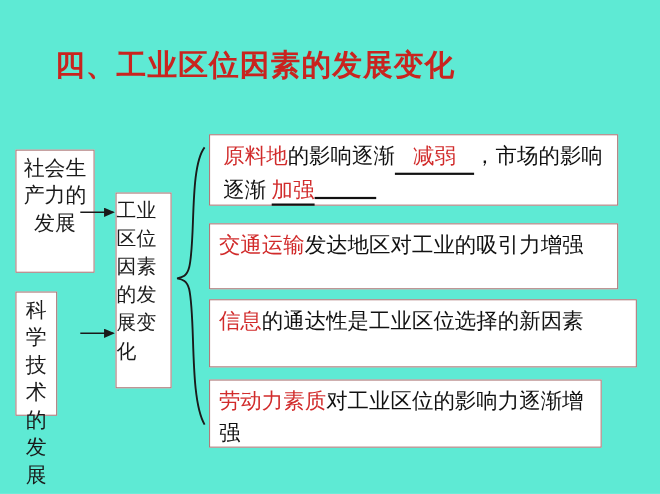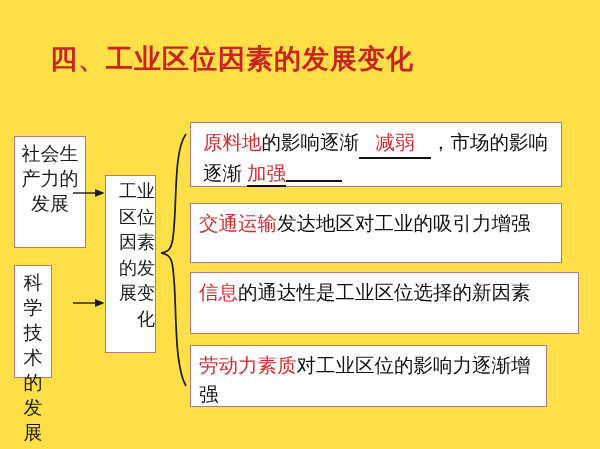--- a/index.html
+++ b/index.html
@@ -4,21 +4,21 @@
 <style>
   html, body {
     margin: 0;
     padding: 0;
     background: #ffffff;
   }
   #slide {
     position: relative;
     width: 600px;
     height: 449px;
-    background: #fde047;
+    background: #5eead4;
     overflow: hidden;
     font-family: "Liberation Serif", "DejaVu Serif", serif;
   }
 
   
   #title {
     position: absolute;
     left: 50px;
     top: 41px;
     font-size: 27px;
@@ -48,21 +48,21 @@
   }
   #left-box-1 { left: 14px;  top: 136px; width: 72px;  height: 112px; }
   #left-box-2 { left: 14px;  top: 265px; width: 38px;  height: 113px; }
 
   
   #mid-box {
     left: 105px; top: 175px; width: 51px; height: 178px;
     color: #1a1a1a;
     font-size: 18px;
     line-height: 25.5px;
-    text-align: right;
+    text-align: left;
     padding-top: 3px;
     font-family: "Liberation Serif", "DejaVu Serif", serif;
   }
 
   
   .rbox {
     font-size: 19.5px;
     line-height: 29px;
     color: #111111;
     padding: 5px 6px 4px 8px;

